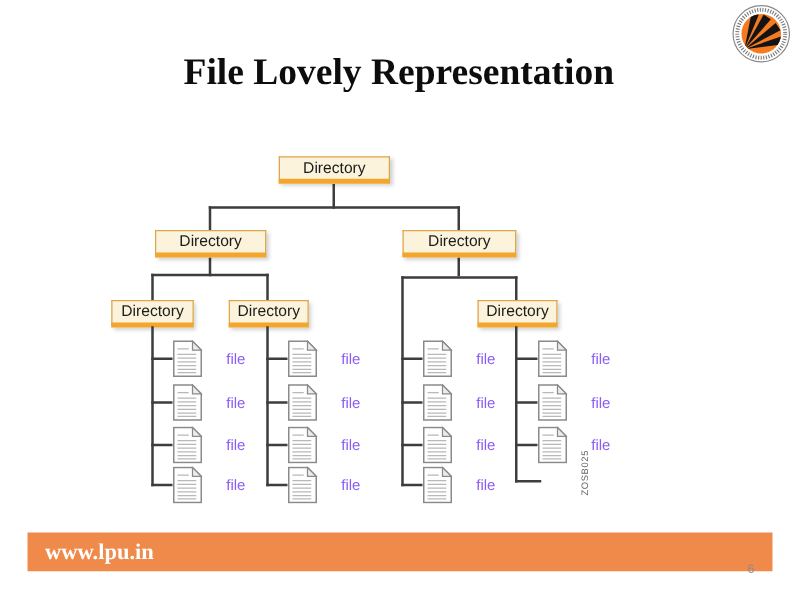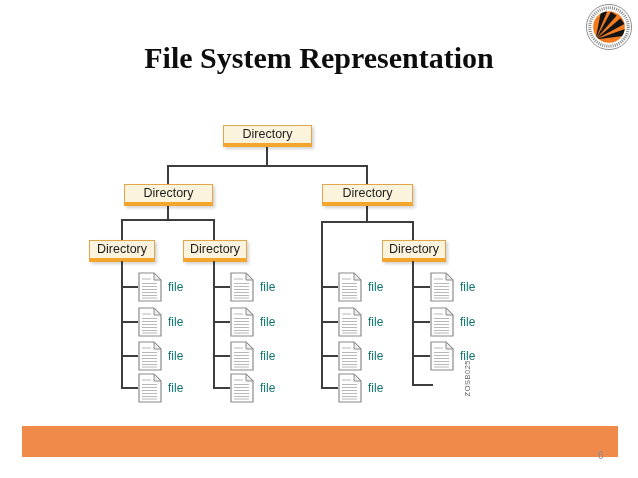--- a/index.html
+++ b/index.html
@@ -17,21 +17,21 @@
           font-size:12.5px;color:#1c1c1c;}
   
   .vline,.hline{position:absolute;background:var(--connector-line);}
   .vline{width:2px;}
   .hline{height:2px;}
   
   .file-node{position:absolute;width:90px;height:30px;}
   .file-node .stub{position:absolute;left:0;top:14px;height:2px;background:var(--connector-line);}
   .file-node .file-icon{position:absolute;top:0;width:24px;height:30px;}
   .file-node .file-label{position:absolute;top:0;height:30px;line-height:30px;
-          font-size:12px;color:#0f766e;}
+          font-size:12px;color:#8b5cf6;margin-left:13px;}
   .figure-id{position:absolute;left:463px;top:360px;writing-mode:vertical-rl;
           transform:rotate(180deg);font-size:7.5px;letter-spacing:.5px;color:var(--figure-id);}
   
   .footer{position:absolute;left:22px;top:426px;width:596px;height:31px;
           background:var(--footer-bar);display:flex;align-items:center;
           justify-content:space-between;box-sizing:border-box;padding:0 21px 0 14px;
           font-family:"Liberation Serif",serif;font-weight:700;font-size:18px;color:#ffffff;}
   .page-number{position:absolute;left:598px;top:450px;font-size:10px;color:var(--page-number);}
 </style>
 </head>
@@ -42,21 +42,21 @@
     <symbol id="file-sym" viewBox="0 0 24 30">
       <path d="M1 1 H16 L23 8 V29 H1 Z" fill="#FEFEFE" stroke="#8a8a8a" stroke-width="1.2"></path>
       <path d="M16 1 V8 H23 Z" fill="#ECECEC" stroke="#8a8a8a" stroke-width="1"></path>
       <path d="M4 7 H13 M4 11.5 H19 M4 14.5 H19 M4 17.5 H19 M4 20.5 H19 M4 23.5 H19 M4 26 H19" stroke="#b8b8b8" stroke-width="1" fill="none"></path>
     </symbol>
   </defs>
 </svg>
 
 <div class="slide">
 
-  <h1 class="title">File System Representation</h1>
+  <h1 class="title">File Lovely Representation</h1>
 
   <div class="logo">
     <svg viewBox="0 0 50 50">
       <defs>
           <clipPath id="lc">
             <circle cx="25" cy="25" r="16.5"></circle>
           </clipPath>
         </defs>
       <circle cx="25" cy="25" r="23.5" fill="#ffffff" stroke="#8a8a8a" stroke-width="1"></circle>
       <circle cx="25" cy="25" r="20" fill="none" stroke="#4a4a4a" stroke-width="3.2" stroke-dasharray="0.9 1.3" opacity="0.75"></circle>
@@ -201,17 +201,18 @@
             <use href="#file-sym"></use>
           </svg>
     <span class="file-label" style="left: 48px;">file</span>
   </div>
       </div>
 
     <div class="figure-id">ZOSB025</div>
   </div>
 
   <div class="footer">
+    <span>www.lpu.in</span>
   </div>
 
   <div class="page-number">6</div>
 
 </div>
 
 </body></html>

